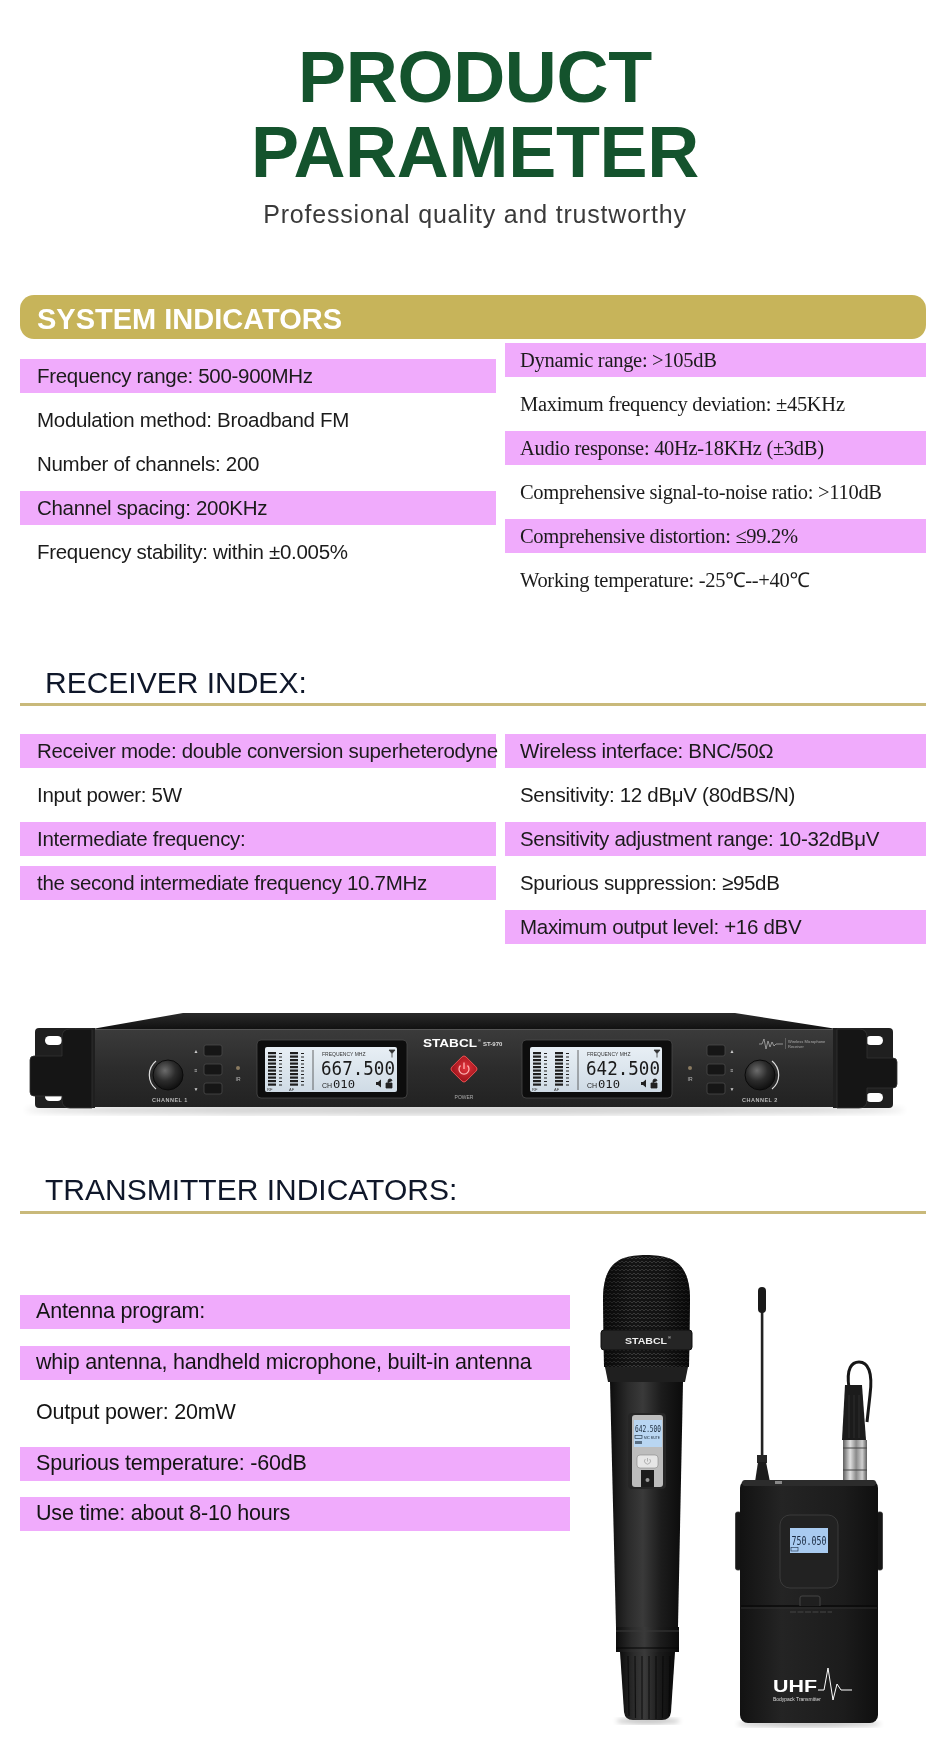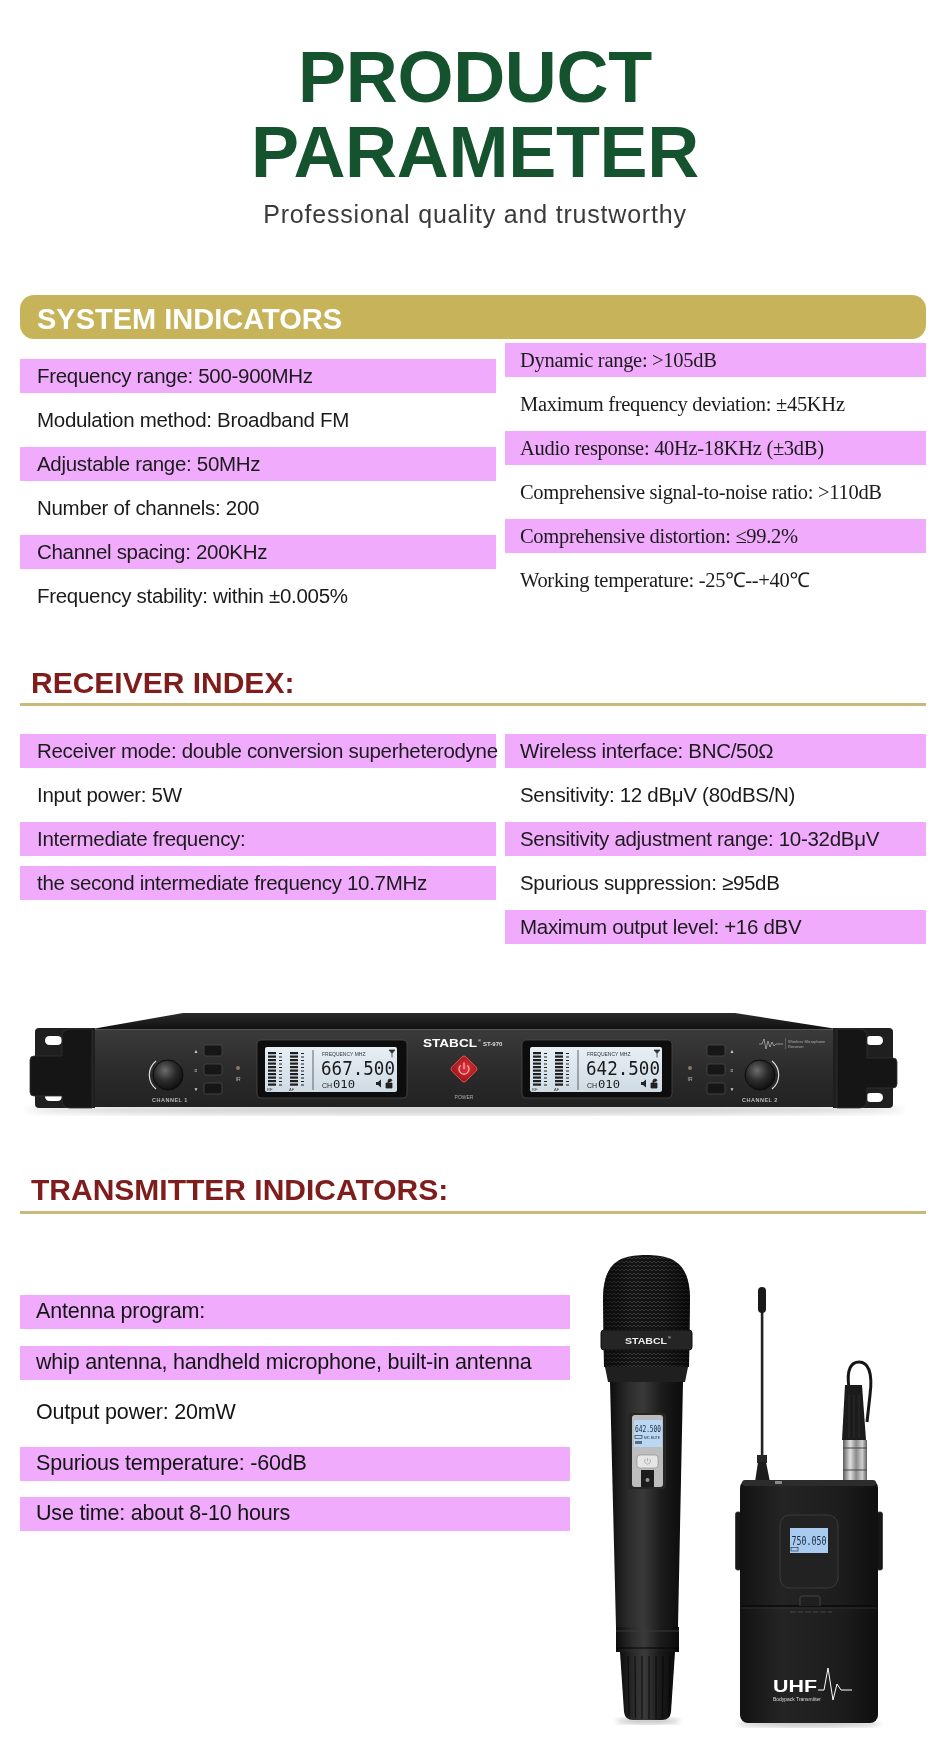--- a/index.html
+++ b/index.html
@@ -2,21 +2,21 @@
 <html><head>
 <meta charset="utf-8">
 <style>
 html,body{margin:0;padding:0;background:#fff;}
 .page{position:relative;width:950px;height:1764px;background:#fff;overflow:hidden;font-family:"Liberation Sans",sans-serif;}
 .title{position:absolute;left:0;top:40px;width:950px;text-align:center;font-weight:700;font-size:72px;line-height:75px;color:#14532d;letter-spacing:-0.3px;font-family:"Liberation Sans",sans-serif;}
 .title span{display:block;}
 .subtitle{position:absolute;left:0;top:202px;width:950px;text-align:center;font-size:25px;line-height:25px;letter-spacing:0.8px;color:#3a3a3a;font-family:"Liberation Sans",sans-serif;}
 .band{position:absolute;left:20px;top:295px;width:906px;height:44px;background:#C7B45A;border-radius:14px;}
 .band-title{position:absolute;left:17px;top:10px;font-size:29px;line-height:29px;font-weight:700;color:#ffffff;white-space:nowrap;}
-.sec-title{position:absolute;left:31px;font-size:30px;line-height:30px;font-weight:700;color:#7f1d1d;white-space:nowrap;}
+.sec-title{position:absolute;left:45px;font-size:30px;line-height:30px;font-weight:400;color:#0f172a;white-space:nowrap;}
 .rule{position:absolute;left:20px;width:906px;height:3px;background:#C9B97A;}
 .col{position:absolute;}
 .row{box-sizing:border-box;height:34px;line-height:34px;margin-bottom:10px;white-space:nowrap;font-size:20.5px;color:#1b1b1b;letter-spacing:-0.3px;}
 .row.shade{background:#f0abfc;}
 .col.left .row{padding-left:17px;}
 .col.right .row{padding-left:15px;}
 .col.tx .row{height:34px;line-height:32px;margin-bottom:16.5px;padding-left:16px;font-size:21.5px;color:#141414;letter-spacing:-0.2px;}
 svg.art{position:absolute;overflow:visible;}
 </style>
 </head>
@@ -30,21 +30,20 @@
   </div>
   <div class="subtitle">Professional quality and trustworthy</div>
 
   <div class="band">
     <div class="band-title">SYSTEM INDICATORS</div>
   </div>
 
   <div class="col left" style="left:20px;top:359px;width:476px;">
     <div class="row shade">Frequency range: 500-900MHz</div>
     <div class="row">Modulation method: Broadband FM</div>
-    <div class="row shade">Adjustable range: 50MHz</div>
     <div class="row">Number of channels: 200</div>
     <div class="row shade">Channel spacing: 200KHz</div>
     <div class="row">Frequency stability: within ±0.005%</div>
   </div>
   <div class="col right" style="left:505px;top:343px;width:421px;font-family:Liberation Serif, serif;">
     <div class="row shade">Dynamic range: &gt;105dB</div>
     <div class="row">Maximum frequency deviation: ±45KHz</div>
     <div class="row shade">Audio response: 40Hz-18KHz (±3dB)</div>
     <div class="row">Comprehensive signal-to-noise ratio: &gt;110dB</div>
     <div class="row shade">Comprehensive distortion: ≤99.2%</div>

